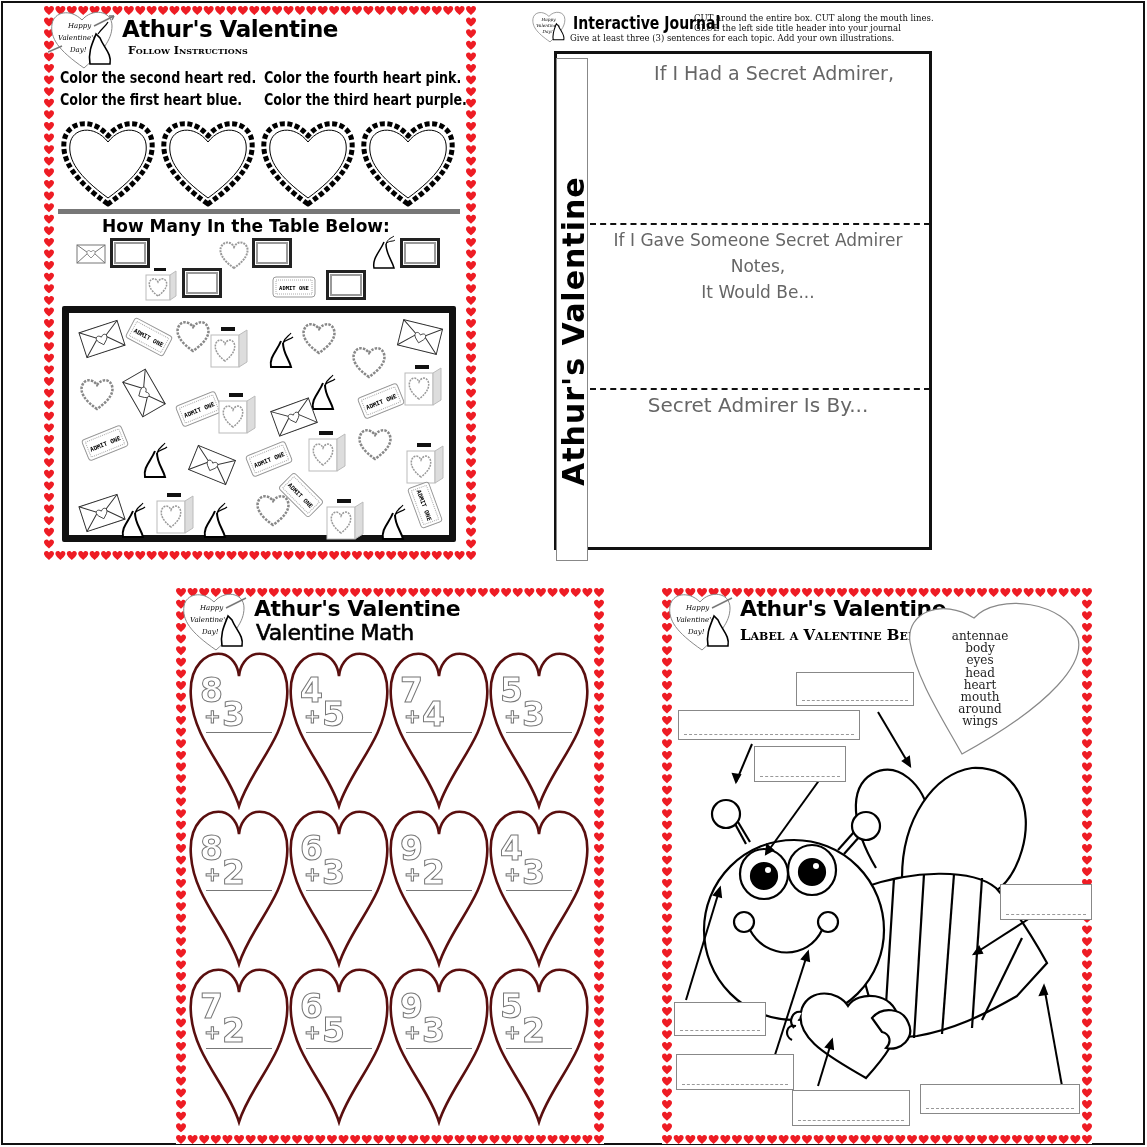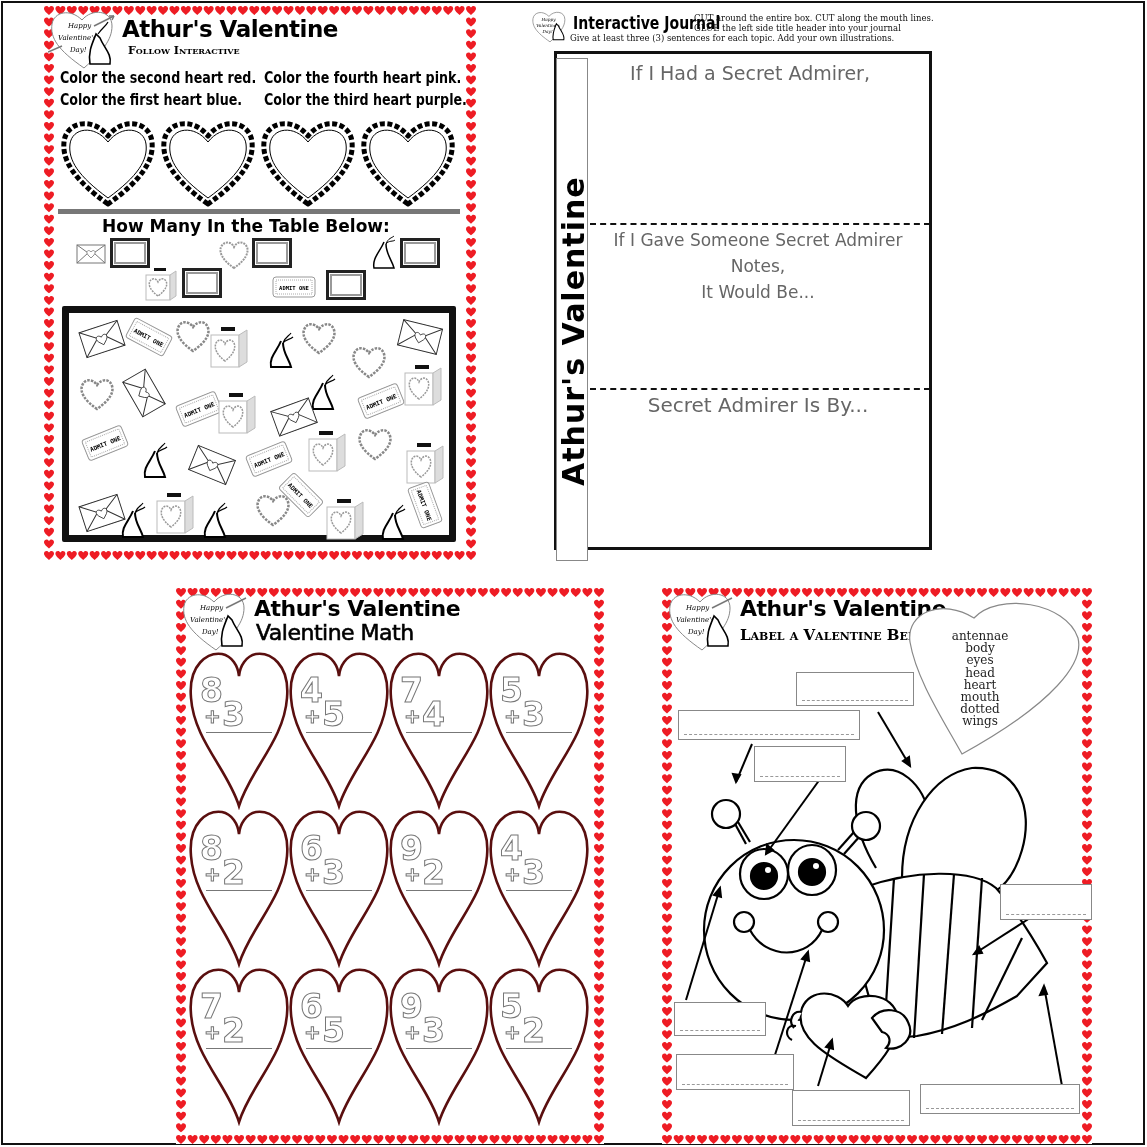--- a/index.html
+++ b/index.html
@@ -226,21 +226,21 @@
       <text x="10" y="32" font-family="DejaVu Serif, serif" font-style="italic" font-size="7">Valentine's</text>
       <text x="22" y="44" font-family="DejaVu Serif, serif" font-style="italic" font-size="7">Day!</text>
       <line x1="46" y1="18" x2="66" y2="8" stroke="#777" stroke-width="1.5"></line>
       <path d="M66 8 l-5 0 M66 8 l-2 4" stroke="#777" stroke-width="1.5"></path>
       <line x1="0" y1="44" x2="14" y2="38" stroke="#777" stroke-width="1.5"></line>
       <path d="M48 26 C 44 36, 40 44, 42 56 L 62 56 C 64 46, 56 40, 52 30 Z" fill="#fff" stroke="#000" stroke-width="1.6"></path>
       <path d="M50 26 C 54 20, 58 18, 60 14" stroke="#000" fill="none" stroke-width="1.2"></path>
     </svg>
   </div>
   <div class="title" style="left:78px;top:10px;font-size:23px;">Athur's Valentine</div>
-  <div class="sc" style="left:84px;top:38px;font-size:11px;">Follow Interactive</div>
+  <div class="sc" style="left:84px;top:38px;font-size:11px;">Follow Instructions</div>
 
   <div class="instr" style="left:16px;top:62px;">Color the second heart red.</div>
   <div class="instr" style="left:220px;top:62px;">Color the fourth heart pink.</div>
   <div class="instr" style="left:16px;top:84px;">Color the first heart blue.</div>
   <div class="instr" style="left:220px;top:84px;">Color the third heart purple.</div>
 
   <div id="lace-row" style="position:absolute;left:14px;top:108px;width:400px;height:96px;">
       <svg style="position:absolute;left:0px;top:0;" width="100" height="96" viewBox="0 0 100 96">
       <path d="M50 90 C 16 66, 4 46, 6 28 C 8 8, 34 2, 50 22 C 66 2, 92 8, 94 28 C 96 46, 84 66, 50 90 Z" fill="#fff" stroke="#000" stroke-width="5" stroke-dasharray="5 2.5" stroke-linejoin="round"></path>
       <path d="M50 84 C 20 62, 10 46, 12 30 C 14 14, 36 10, 50 28 C 64 10, 86 14, 88 30 C 90 46, 80 62, 50 84 Z" fill="#fff" stroke="#000" stroke-width="1"></path>
@@ -472,21 +472,21 @@
   </div>
   <div class="j-head" style="left:47px;top:4px;font-size:18px;">Interactive Journal</div>
   <div class="j-instr" style="left:168px;top:5px;">CUT around the entire box. CUT along the mouth lines.</div>
   <div class="j-instr" style="left:168px;top:15px;">GLUE the left side title header into your journal</div>
   <div class="j-instr" style="left:44px;top:25px;">Give at least three (3) sentences for each topic.  Add your own illustrations.</div>
 
   <div class="journal-box" style="left:28px;top:43px;width:378px;height:499px;"></div>
   <div class="j-tab" style="left:30px;top:50px;width:32px;height:503px;"></div>
   <div class="j-vert" style="left:30px;top:478px;">Athur's Valentine</div>
 
-  <div class="j-topic" style="left:54px;top:52px;width:340px;">
+  <div class="j-topic" style="left:78px;top:52px;width:340px;">
     <div>If I Had a Secret Admirer,</div>
   </div>
   <div class="dash" style="left:64px;top:215px;width:340px;"></div>
   <div class="j-topic" style="left:62px;top:219px;width:340px;font-size:17px;line-height:26px;">
     <div>If I Gave Someone Secret Admirer Notes,</div>
       <div>It Would Be...</div>
   </div>
   <div class="dash" style="left:64px;top:380px;width:340px;"></div>
   <div class="j-topic" style="left:62px;top:384px;width:340px;font-size:20px;">
       <div>Secret Admirer Is By...</div>
@@ -975,21 +975,21 @@
   <svg style="position:absolute;left:244px;top:10px;" width="176" height="158" viewBox="0 0 176 158">
     <path d="M56 156 C 36 120, 10 80, 4 44 C 0 14, 36 0, 68 20 C 92 -6, 160 4, 172 40 C 178 64, 150 104, 56 156 Z" fill="#fff" stroke="#888" stroke-width="1.2"></path>
   </svg>
   <div class="wordbank" style="left:282px;top:42px;width:72px;">
     <div>antennae</div>
       <div>body</div>
       <div>eyes</div>
       <div>head</div>
     <div>heart</div>
       <div>mouth</div>
-      <div>dotted</div>
+      <div>around</div>
       <div>wings</div>
   </div>
 
   <svg style="position:absolute;left:0;top:0;" width="430" height="556" viewBox="0 0 430 556">
     <g fill="#fff" stroke="#000" stroke-width="2.2">
 
       <path d="M214 280 C 190 240, 186 200, 210 186 C 236 172, 262 196, 268 230"></path>
 
       <path d="M240 290 C 240 230, 272 186, 310 180 C 356 178, 372 220, 360 262 C 350 296, 330 312, 312 306"></path>
 

